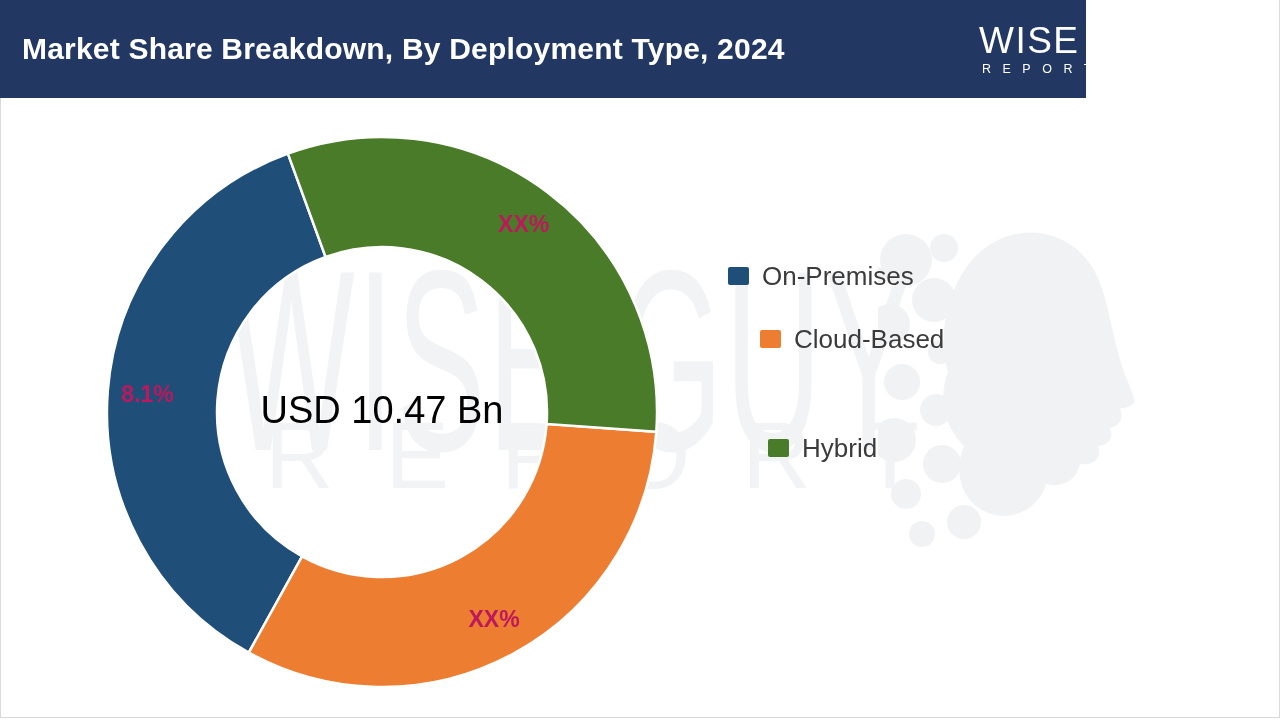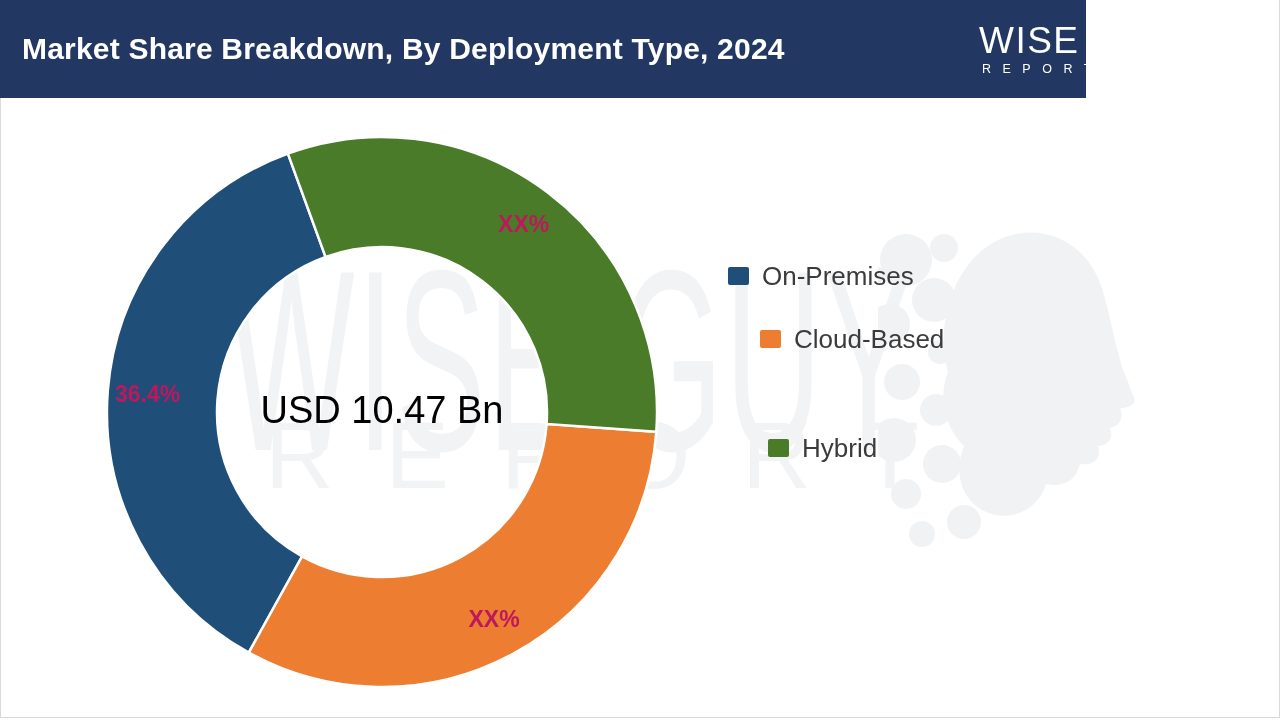--- a/index.html
+++ b/index.html
@@ -96,21 +96,21 @@
   </svg>
 </div>
 
 <svg class="chart-svg" id="donut-svg" width="1280" height="720" viewBox="0 0 1280 720">
     <path d="M287.9,153.6 A275,275 0 0 0 248.8,652.6 L302.1,556.4 A165,165 0 0 1 325.6,257.0 Z" fill="#1f4e79" stroke="#ffffff" stroke-width="2.5"></path>
     <path d="M248.8,652.6 A275,275 0 0 0 656.3,431.8 L546.6,423.9 A165,165 0 0 1 302.1,556.4 Z" fill="#ed7d31" stroke="#ffffff" stroke-width="2.5"></path>
     <path d="M656.3,431.8 A275,275 0 0 0 287.9,153.6 L325.6,257.0 A165,165 0 0 1 546.6,423.9 Z" fill="#4a7b28" stroke="#ffffff" stroke-width="2.5"></path>
   </svg>
 <div class="center-value">USD 10.47 Bn</div>
 <div id="seg-labels">
-    <div class="seg-label" style="left: 147.593px; top: 393.634px;">36.4%</div>
+    <div class="seg-label" style="left: 147.593px; top: 393.634px;">8.1%</div>
     <div class="seg-label" style="left: 494.048px; top: 618.71px;">XX%</div>
     <div class="seg-label" style="left: 523.698px; top: 224.369px;">XX%</div>
   </div>
 
 <div class="legend">
   <div class="legend-item l0">
     <span class="legend-swatch" style="background: rgb(31, 78, 121);"></span>
     <span class="legend-label">On-Premises</span>
   </div>
   <div class="legend-item l1">

